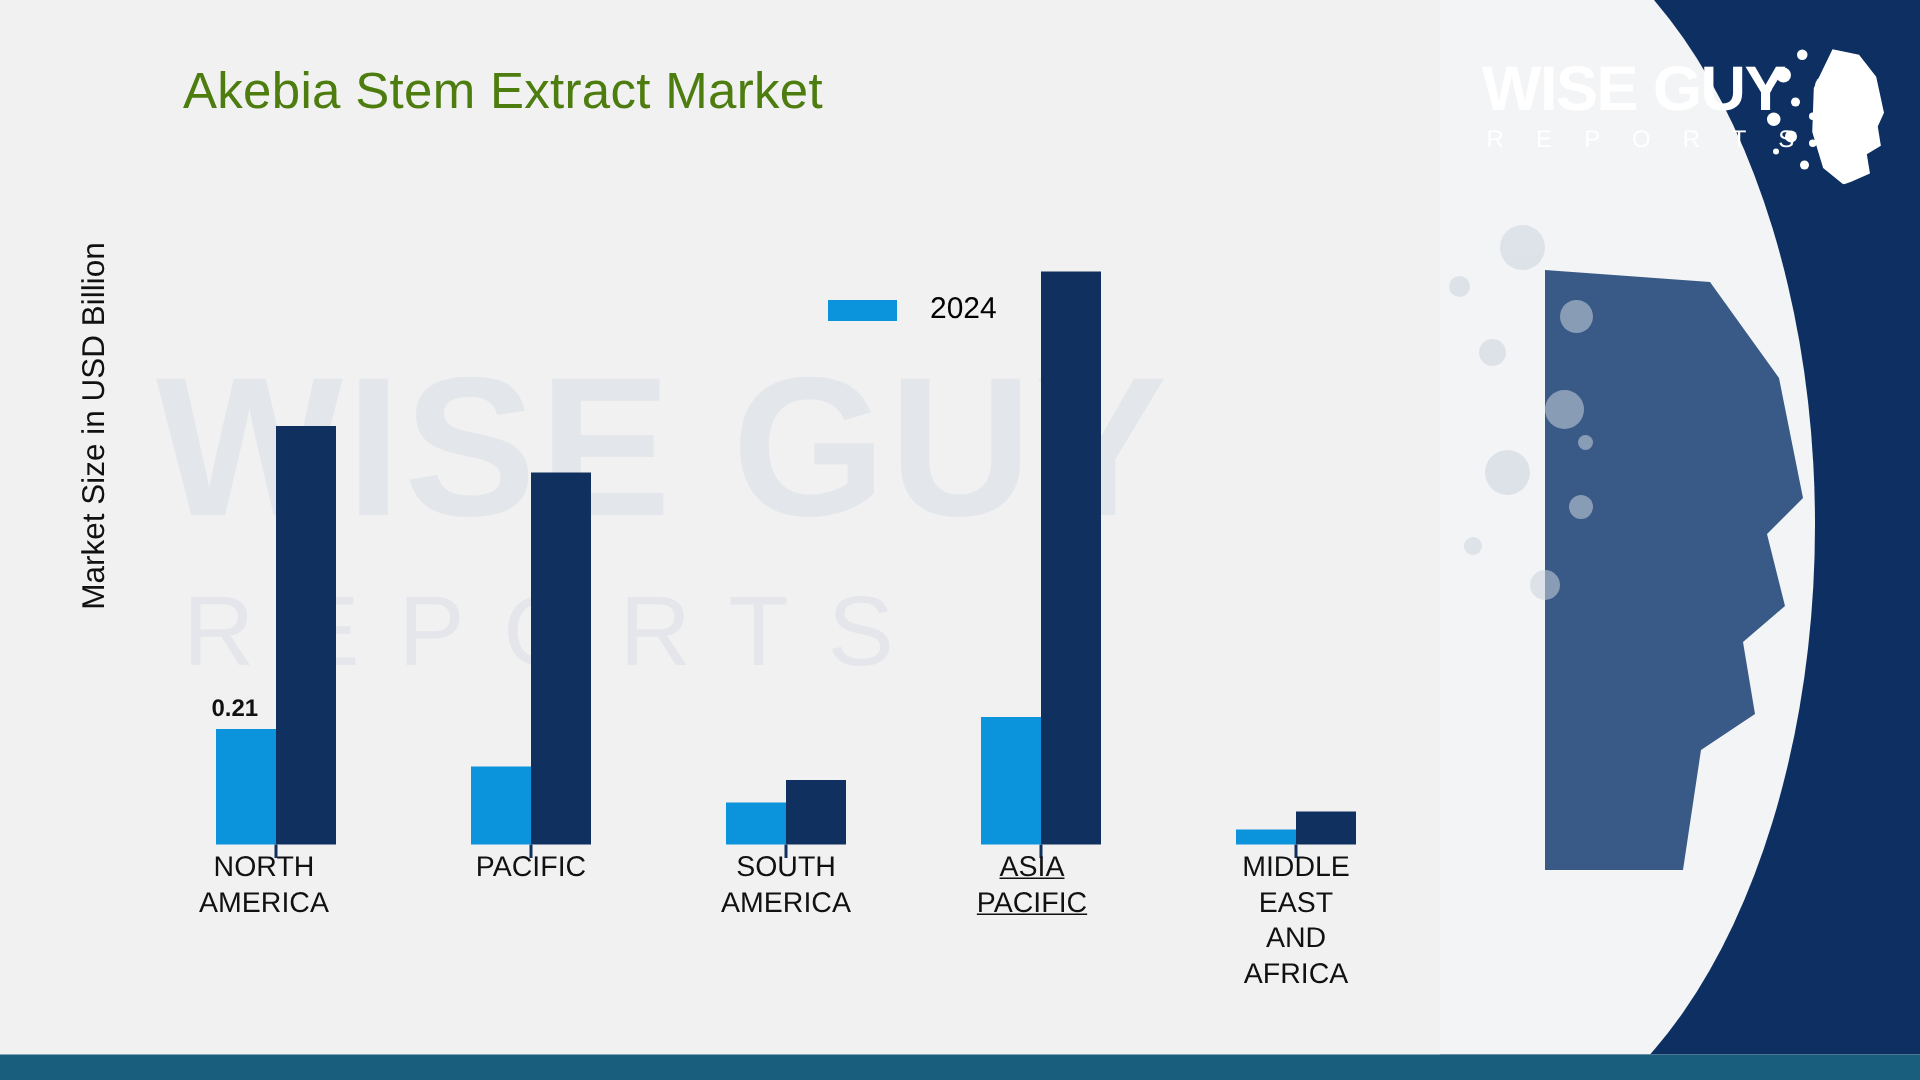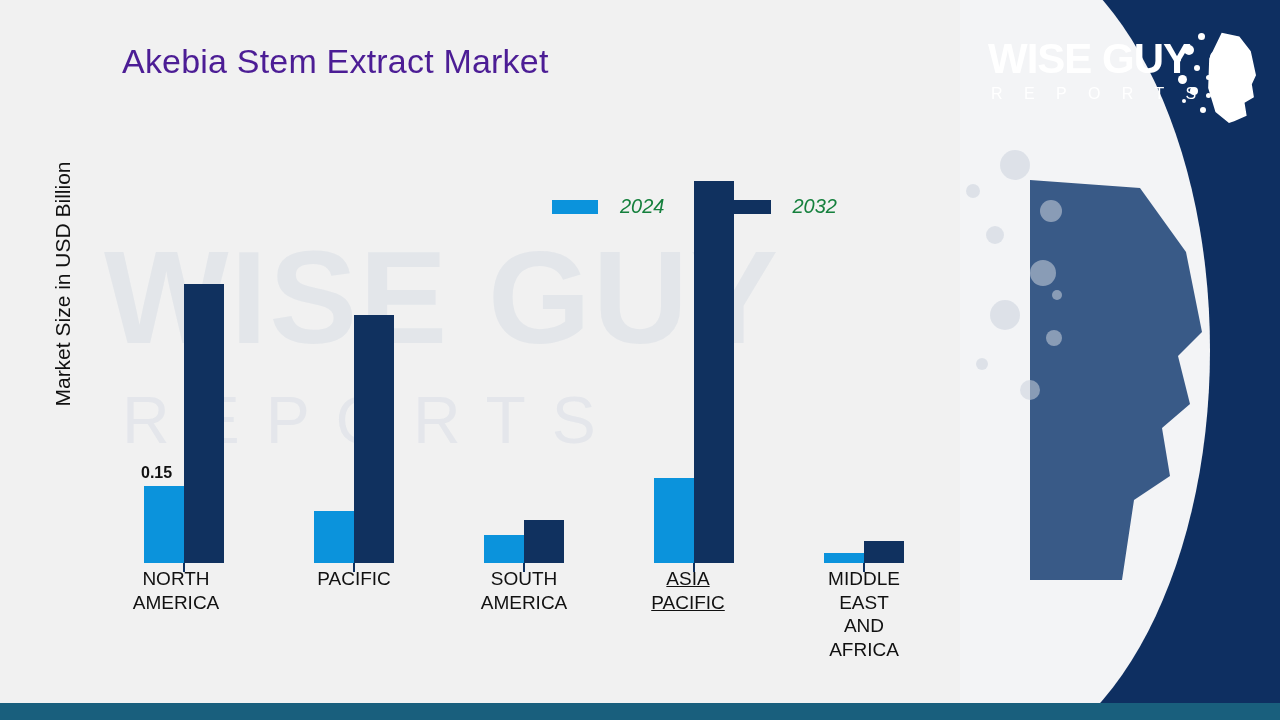--- a/index.html
+++ b/index.html
@@ -43,36 +43,36 @@
                 font-family:"Liberation Sans",sans-serif;}
   .logo-head{position:absolute;left:188px;top:-8px;width:80px;height:100px;}
   .logo-head-shape{position:absolute;right:0;top:4px;width:52px;height:92px;
         background:#ffffff;
         clip-path:polygon(34% 2%,68% 6%,90% 22%,100% 48%,92% 58%,96% 72%,
                   78% 78%,82% 92%,58% 98%,48% 100%,22% 88%,8% 62%,10% 30%);}
   .logo-dots span{position:absolute;border-radius:50%;background:#ffffff;}
 
   
   .title{position:absolute;left:122px;top:42px;font-size:34px;font-weight:400;
-         color:#4c1d95;white-space:nowrap;letter-spacing:.2px;
+         color:#4d7c0f;white-space:nowrap;letter-spacing:.2px;
          font-family:"Liberation Sans",sans-serif;}
 
   
   .chart{position:absolute;left:0;top:0;width:960px;height:703px;}
 
   .ylabel{position:absolute;left:-92px;top:272px;width:310px;text-align:center;
           transform:rotate(-90deg);font-size:21px;color:#111;white-space:nowrap;
           font-family:"Liberation Sans",sans-serif;}
 
   .legend{position:absolute;left:552px;top:195px;display:flex;align-items:center;
           gap:0px;}
   .lg-item{display:flex;align-items:center;}
   .lg-swatch{width:46px;height:14px;}
-  .lg-text{font-size:20px;color:#15803d;margin-left:22px;margin-right:60px;
-           font-family:"Liberation Sans",sans-serif;font-style:italic;}
+  .lg-text{font-size:20px;color:#000000;margin-left:22px;margin-right:60px;
+           font-family:"Liberation Sans",sans-serif;}
 
   .plot{position:absolute;left:112px;top:150px;width:820px;height:413px;}
 
   .grp{position:absolute;bottom:0;display:flex;align-items:flex-end;}
   .bar{width:40px;}
   .bar.b2024{background:#0b93dc;}
   .bar.b2032{background:#10315f;}
   .tickmark{position:absolute;top:413px;width:2px;height:9px;background:#10315f;}
 
   .dlabel{position:absolute;font-size:16px;font-weight:700;color:#111;
@@ -93,24 +93,20 @@
 
   <div class="chart">
 
     <div class="ylabel">Market Size in USD Billion</div>
 
     <div class="legend">
       <div class="lg-item">
         <span class="lg-swatch" style="background:#0b93dc"></span>
         <span class="lg-text">2024</span>
       </div>
-      <div class="lg-item">
-        <span class="lg-swatch" style="background:#10315f"></span>
-        <span class="lg-text">2032</span>
-      </div>
     </div>
 
     <div class="plot" id="plot">
         <div class="grp" style="left: 32px;">
           <div class="bar b2024" style="height: 77.4375px;"></div>
           <div class="bar b2032" style="height: 278.775px;"></div>
         </div>
         <div class="tickmark" style="left: 71px;"></div>
         <div class="grp" style="left: 202px;">
           <div class="bar b2024" style="height: 51.625px;"></div>
@@ -125,21 +121,21 @@
         <div class="grp" style="left: 542px;">
           <div class="bar b2024" style="height: 85.1813px;"></div>
           <div class="bar b2032" style="height: 382.025px;"></div>
         </div>
         <div class="tickmark" style="left: 581px;"></div>
         <div class="grp" style="left: 712px;">
           <div class="bar b2024" style="height: 10.325px;"></div>
           <div class="bar b2032" style="height: 22.1987px;"></div>
         </div>
         <div class="tickmark" style="left: 751px;"></div>
-        <div class="dlabel" style="left: 29px; top: 313.562px;">0.15</div>
+        <div class="dlabel" style="left: 29px; top: 313.562px;">0.21</div>
       </div>
     <div id="catlabels">
         <div class="catlabel" style="left: 86px; width: 180px;">NORTH<br>AMERICA</div>
         <div class="catlabel" style="left: 264px; width: 180px;">PACIFIC</div>
         <div class="catlabel" style="left: 434px; width: 180px;">SOUTH<br>AMERICA</div>
         <div class="catlabel" style="left: 598px; width: 180px; text-decoration: underline;">ASIA<br>PACIFIC</div>
         <div class="catlabel" style="left: 774px; width: 180px;">MIDDLE<br>EAST<br>AND<br>AFRICA</div>
       </div>
   </div>
 

